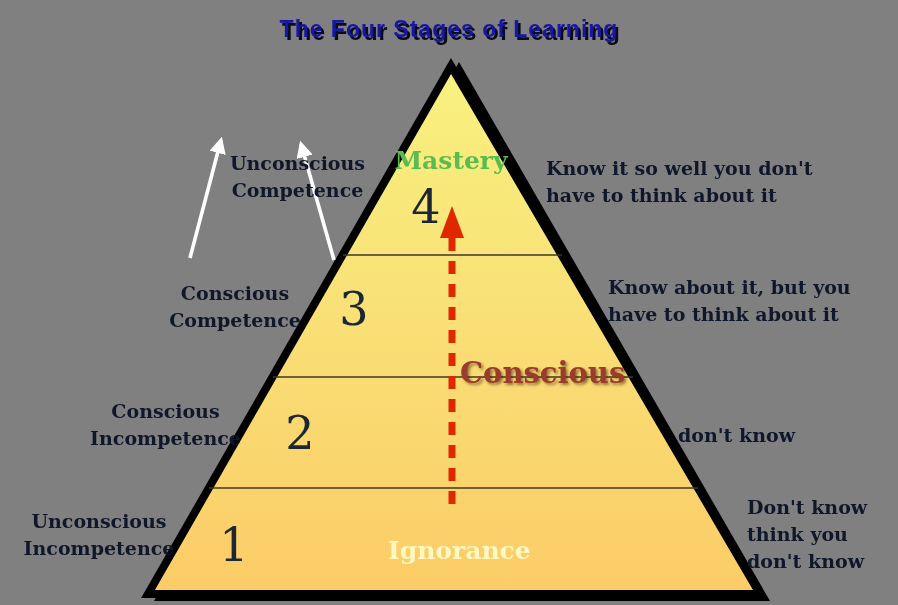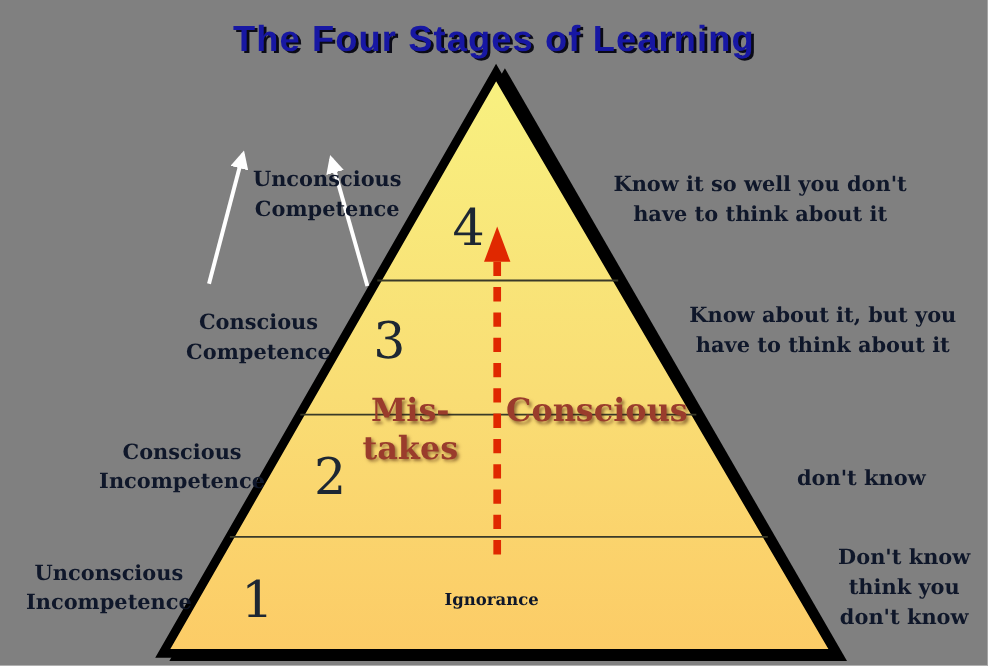--- a/index.html
+++ b/index.html
@@ -9,33 +9,33 @@
     background:#808080;
     overflow:hidden;
     font-family:"DejaVu Serif", serif;
   }
   .abs{position:absolute;}
   #title{
     top:16px;left:0;width:898px;
     text-align:center;
     font-family:"Liberation Sans", sans-serif;
     font-weight:800;
-    font-size:33px;
+    font-size:23px;
     letter-spacing:1px;
     color:#1717a3;
     text-shadow:2.5px 2.5px 0 #0b0b16;
   }
   .side-label{
     font-size:19px;
     line-height:27px;
     font-weight:700;
     color:#0f172a;
     text-align:center;
   }
-  .side-label.right{text-align:center;}
+  .side-label.right{text-align:left;}
   .lvl-num{
     font-size:46px;
     font-weight:400;
     color:#1d2733;
     width:44px;text-align:center;
   }
   #mastery{
     top:146px;left:390px;width:122px;
     text-align:center;
     font-size:25px;font-weight:700;
@@ -46,22 +46,22 @@
     font-size:29px;font-weight:700;
     color:#9a3c2c;
     text-align:center;
     text-shadow:2px 2px 3px rgba(70,25,10,0.55);
   }
   #mistakes{left:298px;width:150px;}
   #confusion{left:460px;width:146px;}
   #ignorance{
     top:536px;left:388px;width:118px;
     text-align:center;
-    font-size:15px;font-weight:700;
-    color:#0f172a;
+    font-size:25px;font-weight:700;
+    color:#fef9c3;
   }
   svg{position:absolute;top:0;left:0;}
 </style>
 </head>
 <body>
 
 <div id="stage">
 
   <svg width="898" height="605" viewBox="0 0 898 605">
     <defs>
@@ -125,17 +125,17 @@
     <span>Don't know</span><br>
     <span>think you</span><br>
     <span>don't know</span>
   </div>
 
   <div class="abs lvl-num" style="top:180px;left:404px;">4</div>
   <div class="abs lvl-num" style="top:282px;left:332px;">3</div>
   <div class="abs lvl-num" style="top:406px;left:278px;">2</div>
   <div class="abs lvl-num" style="top:518px;left:212px;">1</div>
 
-  <div id="mistakes" class="abs mid-word">Mis-takes</div>
+  <div id="mastery" class="abs">Mastery</div>
   <div id="confusion" class="abs mid-word">Conscious</div>
   <div id="ignorance" class="abs">Ignorance</div>
 
 </div>
 
 </body></html>

